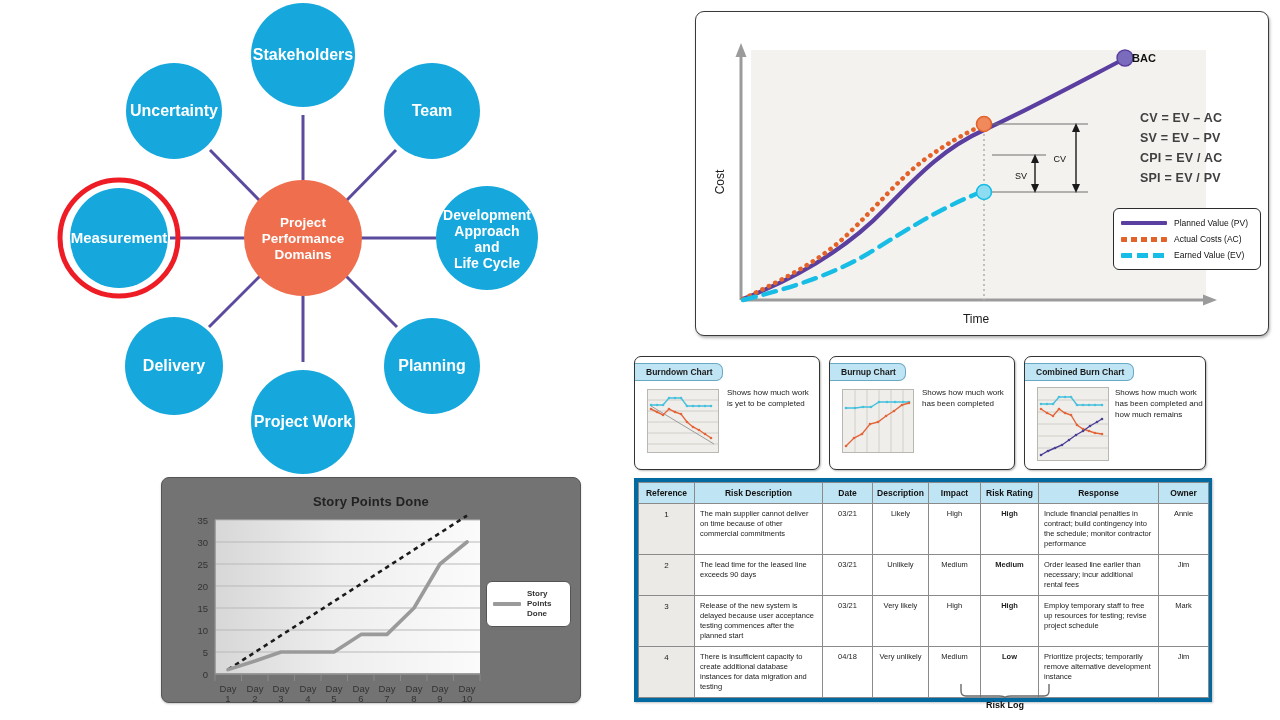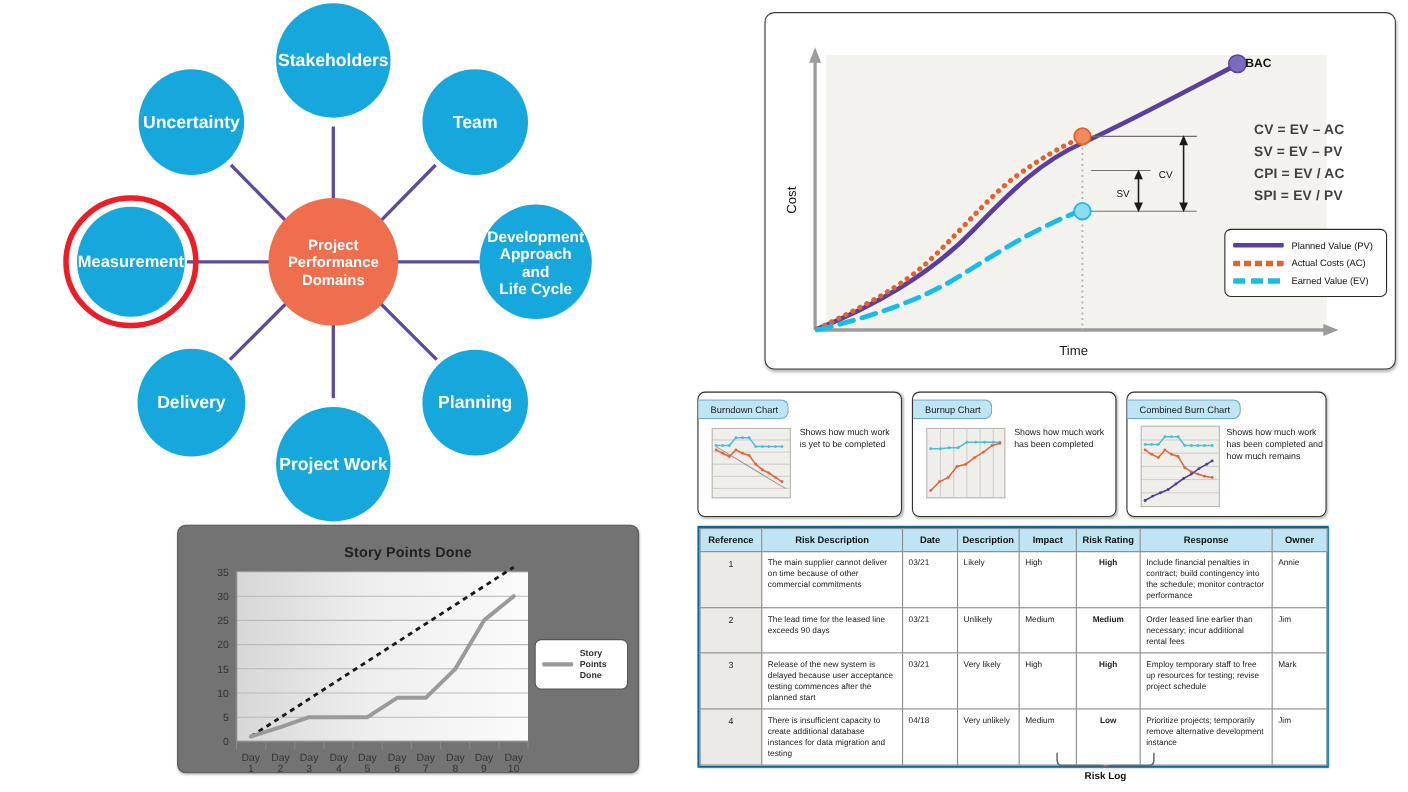--- a/index.html
+++ b/index.html
@@ -77,48 +77,48 @@
   }
   .burn-card.c0{left:0;width:184px;}
   .burn-card.c1{left:195px;width:184px;}
   .burn-card.c2{left:390px;width:180px;}
   .burn-tab{
     position:absolute;left:-1px;top:6px;height:16px;background:#bfe4f3;
     border:1px solid #6aa9c3;border-left:none;
     border-top-right-radius:7px;border-bottom-right-radius:7px;
     display:flex;align-items:center;padding:0 9px 0 12px;
   }
-  .burn-tab-text{font-size:8.5px;font-weight:normal;color:#1a1a1a;white-space:nowrap;}
+  .burn-tab-text{font-size:8.5px;font-weight:bold;color:#1a1a1a;white-space:nowrap;}
   .burn-thumb{position:absolute;left:12px;top:32px;width:70px;height:62px;
     background:#efeeea;border:1px solid #b9b7b2;}
   .burn-thumb svg{display:block;}
   .burn-desc{
     position:absolute;left:92px;top:30px;width:88px;
     font-size:8px;line-height:11px;color:#222;
   }
   .burn-card.c2 .burn-thumb{top:30px;height:72px;}
   .burn-card.c2 .burn-desc{left:90px;width:90px;}
 
   
   #risk-log{
     position:absolute;left:630px;top:478px;width:570px;
-    border:2px solid #0369a1;box-shadow:1px 1px 2px rgba(0,0,0,.25);
+    border:4px solid #0369a1;box-shadow:1px 1px 2px rgba(0,0,0,.25);
     background:#fff;
   }
   #risk-log table{border-collapse:collapse;width:100%;table-layout:fixed;}
   #risk-log th{
     background:#bfe4f3;border:1px solid #8a8a8a;
     font-size:8.5px;font-weight:bold;color:#111;padding:5px 2px;text-align:center;
   }
   #risk-log td{
     border:1px solid #8a8a8a;font-size:7.5px;line-height:10px;color:#1c1c1c;
     padding:5px 5px;vertical-align:top;
   }
   #risk-log td.ref{background:#eceae6;text-align:center;vertical-align:top;padding-top:6px;font-size:8px;}
-  #risk-log td.ctr{text-align:left;}
+  #risk-log td.ctr{text-align:center;}
   #risk-log td.bold{font-weight:bold;text-align:center;}
   .risklog-brace{position:absolute;left:955px;top:684px;width:92px;height:14px;}
   .risklog-caption{
     position:absolute;left:955px;top:700px;width:92px;text-align:center;
     font-size:9px;font-weight:bold;color:#111;
   }
 </style>
 </head>
 <body>
 

